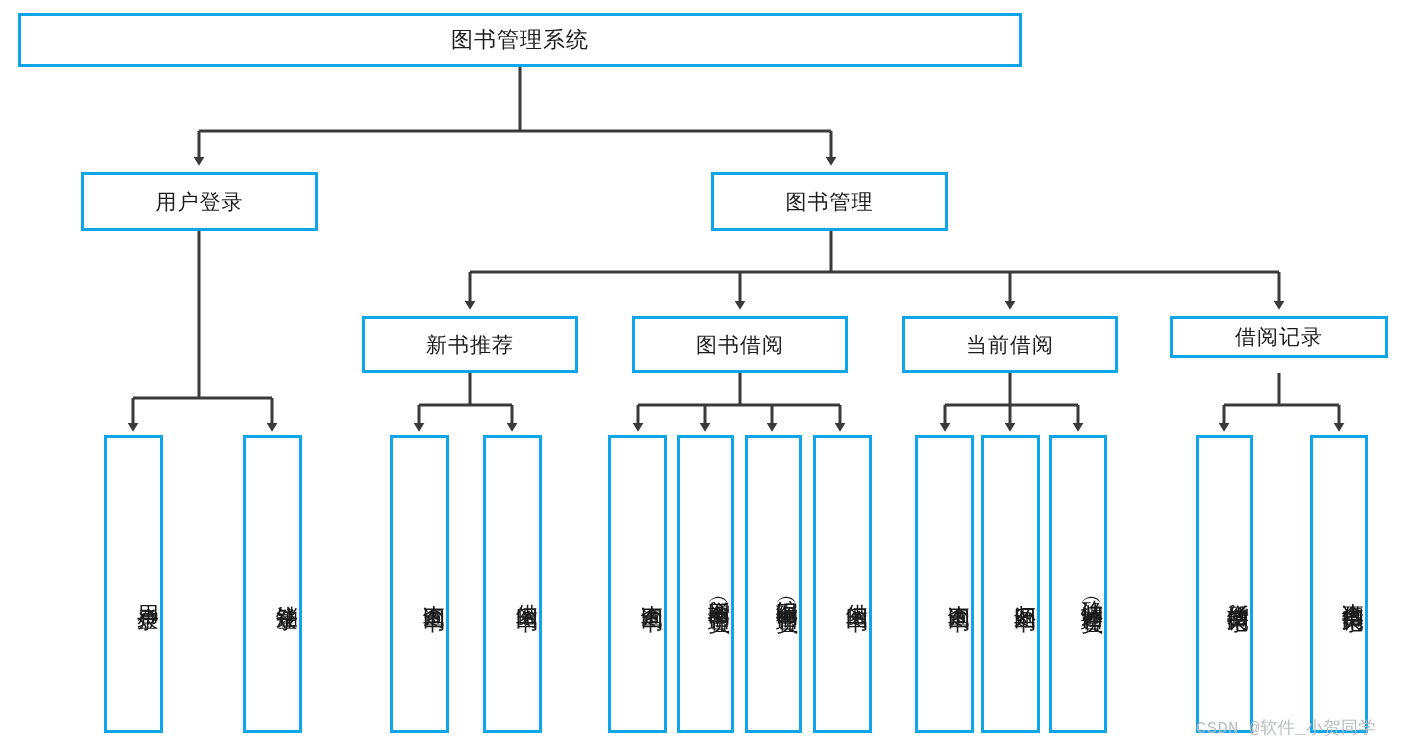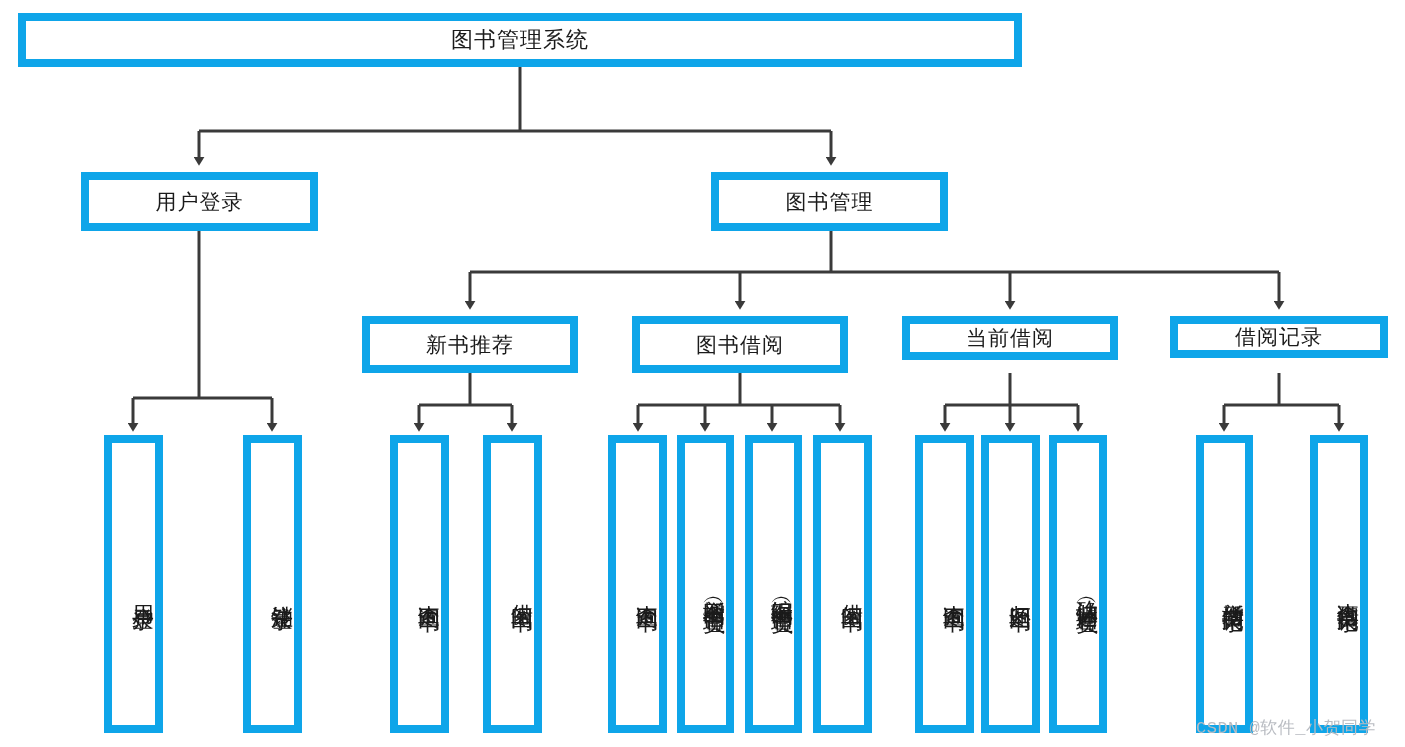--- a/index.html
+++ b/index.html
@@ -23,21 +23,21 @@
     left: 0;
     top: 0;
     width: 1405px;
     height: 747px;
     pointer-events: none;
   }
   .node {
     position: absolute;
     box-sizing: border-box;
     background: #ffffff;
-    border: 8px solid #0ea5e9;
+    border: 3px solid #0ea5e9;
     display: flex;
     align-items: center;
     justify-content: center;
     color: #1b1b1b;
     text-align: center;
     z-index: 2;
   }
   .node.h {
     font-size: 21px;
     letter-spacing: 1px;
@@ -136,21 +136,21 @@
   <div class="node h" style="left:711px; top:172px; width:237px; height:59px;">
     <span>图书管理</span>
   </div>
 
   <div class="node h" style="left:362px; top:316px; width:216px; height:57px;">
     <span>新书推荐</span>
   </div>
   <div class="node h" style="left:632px; top:316px; width:216px; height:57px;text-align:center;">
     <span>图书借阅</span>
   </div>
-  <div class="node h" style="left:902px; top:316px; width:216px; height:44px;">
+  <div class="node h" style="left:902px; top:316px; width:216px; height:57px;">
     <span>当前借阅</span>
   </div>
   <div class="node h" style="left:1170px; top:316px; width:218px; height:42px;">
     <span>借阅记录</span>
   </div>
 
   <div class="node v" style="left:104px; top:435px; width:59px; height:298px;">
     <span class="vtext">用户登录</span>
   </div>
   <div class="node v" style="left:243px; top:435px; width:59px; height:298px;">

